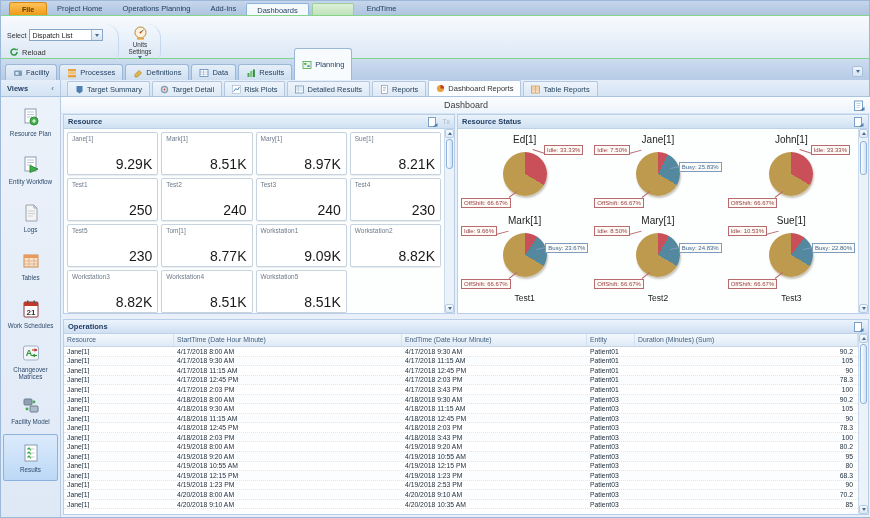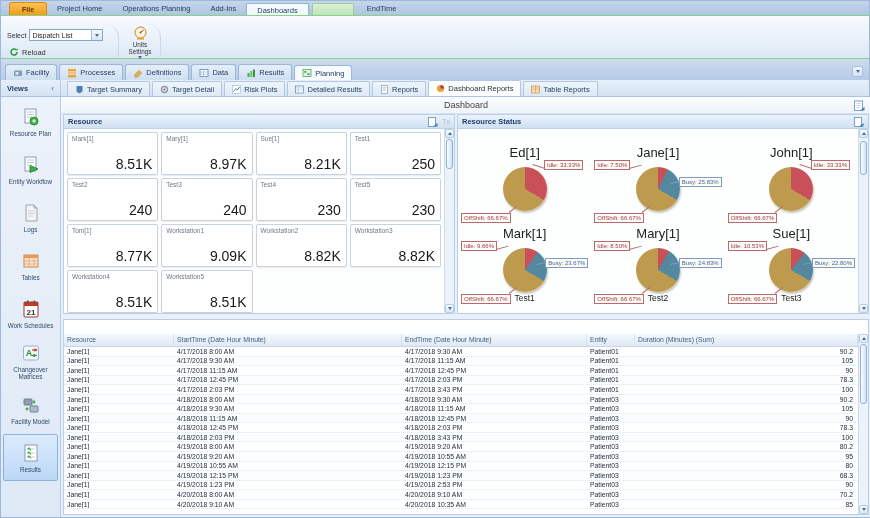--- a/index.html
+++ b/index.html
@@ -37,21 +37,21 @@
   .big-btn{position:absolute;top:2px;left:4px;width:34px;height:34px;display:flex;flex-direction:column;align-items:center;
     border-radius:2px}
   .big-btn .lbl{font-size:6.3px;color:#333;text-align:center;line-height:7px;margin-top:1px}
   .big-btn .arrow{margin-top:1px}
 
   
   .modbar{position:absolute;top:58px;left:0;right:0;height:21px;
     background:linear-gradient(#ccdcf0,#b6cbe6);display:flex;align-items:flex-end;padding-left:2px}
   .mtab{height:16px;display:flex;align-items:center;gap:3px;padding:0 7px;font-size:7.5px;color:#1f3a5e;
     background:linear-gradient(#e6eff9,#cfdff0);border:1px solid #9cb8d8;border-bottom:none;border-radius:3px 3px 0 0;margin-left:2px}
-  .mtab.active{background:#f7fbfe;height:15px}
+  .mtab.active{background:#f7fbfe;height:32px}
   .modbar-dd{position:absolute;right:6px;bottom:3px;width:11px;height:11px;display:flex;align-items:center;justify-content:center;
     background:linear-gradient(#eef4fb,#d5e3f2);border:1px solid #a9c0d8;border-radius:2px}
 
   
   .subbar{position:absolute;top:79px;left:0;right:0;height:17px;background:linear-gradient(#e6effa,#d4e3f3);
     border-bottom:1px solid #a9c3e2;display:flex;align-items:flex-end}
   .views-h{width:60px;height:100%;display:flex;align-items:center;justify-content:space-between;padding:0 6px;
     font-size:7.5px;font-weight:bold;color:#1e3a5c;border-right:1px solid #b7cbe4}
   .views-collapse{font-size:8px;color:#41618a;font-weight:normal}
   .stabs{display:flex;align-items:flex-end;padding-left:4px}
@@ -89,21 +89,21 @@
   .cards{position:absolute;top:14px;left:0;right:10px;bottom:0;padding:3px;overflow:hidden;
     display:grid;grid-template-columns:repeat(4,1fr);grid-auto-rows:43px;gap:3px;background:#fdfefe}
   .card{position:relative;background:#fff;border:1px solid #c8d3e0;border-radius:2px;box-shadow:0 1px 1px rgba(120,140,160,.15);padding:2px 4px}
   .card .n{font-size:6.5px;color:#6d7a8a}
   .card .v{position:absolute;right:5px;bottom:2px;font-size:14px;color:#191919}
 
   
   .pies{position:absolute;top:14px;left:0;right:10px;bottom:0;overflow:hidden;background:#fdfefe}
   .pie-grid{display:grid;grid-template-columns:repeat(3,1fr)}
   .pie-tile{height:81px;position:relative}
-  .pie-title{text-align:center;font-size:13px;color:#222;padding-top:16px}
+  .pie-title{text-align:center;font-size:10px;color:#222;padding-top:5px}
   .pie-wrap{position:relative;height:64px}
   .pie{position:absolute;left:50%;top:7px;margin-left:-22px;width:44px;height:44px;border-radius:50%;
     box-shadow:1px 2px 2px rgba(100,90,60,.35)}
   .callout{position:absolute;font-size:6px;line-height:8px;padding:0 2px;background:#fdfbf6;border:1px solid;white-space:nowrap;z-index:2}
   .callout.idle,.callout.offshift{border-color:#b96a6e;color:#9c3b42}
   .callout.busy{border-color:#7d9cc0;color:#3d6a96;right:3px;top:17px}
   .callout.idle[data-pos="tr"]{right:8px;top:0}
   .callout.idle[data-pos="tl"]{left:3px;top:0}
   .callout.offshift{left:3px;bottom:1px}
   .callout::before{content:"";position:absolute;height:1px;background:#b96a6e}
@@ -432,20 +432,24 @@
         <span class="icon">
           <svg width="10" height="10">
               <rect x="0.5" y="0.5" width="7" height="9" fill="#fff" stroke="#7aa0c8"></rect>
               <path d="M5 9.5 9.5 6 9.5 9.5z" fill="#4d7fb5"></path>
             </svg>
         </span>
         <span class="gray-tx">Tx</span>
       </div>
       <div class="cards">
 
+          <div class="card">
+            <div class="n">Jane[1]</div>
+            <div class="v">9.29K</div>
+          </div>
 
           <div class="card">
             <div class="n">Mark[1]</div>
             <div class="v">8.51K</div>
           </div>
 
           <div class="card">
             <div class="n">Mary[1]</div>
             <div class="v">8.97K</div>
           </div>
@@ -606,20 +610,30 @@
             <span class="tri-up-s"></span>
           </span>
         <span class="thumb" style="top:12px;height:34px"></span>
         <span class="btn down">
             <span class="tri-down-s"></span>
           </span>
       </div>
     </div>
 
     <div class="panel ops-panel">
+      <div class="panel-h">
+        <span>Operations</span>
+        <span class="sp"></span>
+        <span class="icon">
+          <svg width="10" height="10">
+              <rect x="0.5" y="0.5" width="7" height="9" fill="#fff" stroke="#7aa0c8"></rect>
+              <path d="M5 9.5 9.5 6 9.5 9.5z" fill="#4d7fb5"></path>
+            </svg>
+        </span>
+      </div>
       <div class="tbl-h">
         <span class="c col0">Resource</span>
         <span class="c col1">StartTime (Date Hour Minute)</span>
         <span class="c col2">EndTime (Date Hour Minute)</span>
         <span class="c col3">Entity</span>
         <span class="c col4" style="text-align:left">Duration (Minutes) (Sum)</span>
       </div>
       <div class="rows">
 
           <div class="trow">

